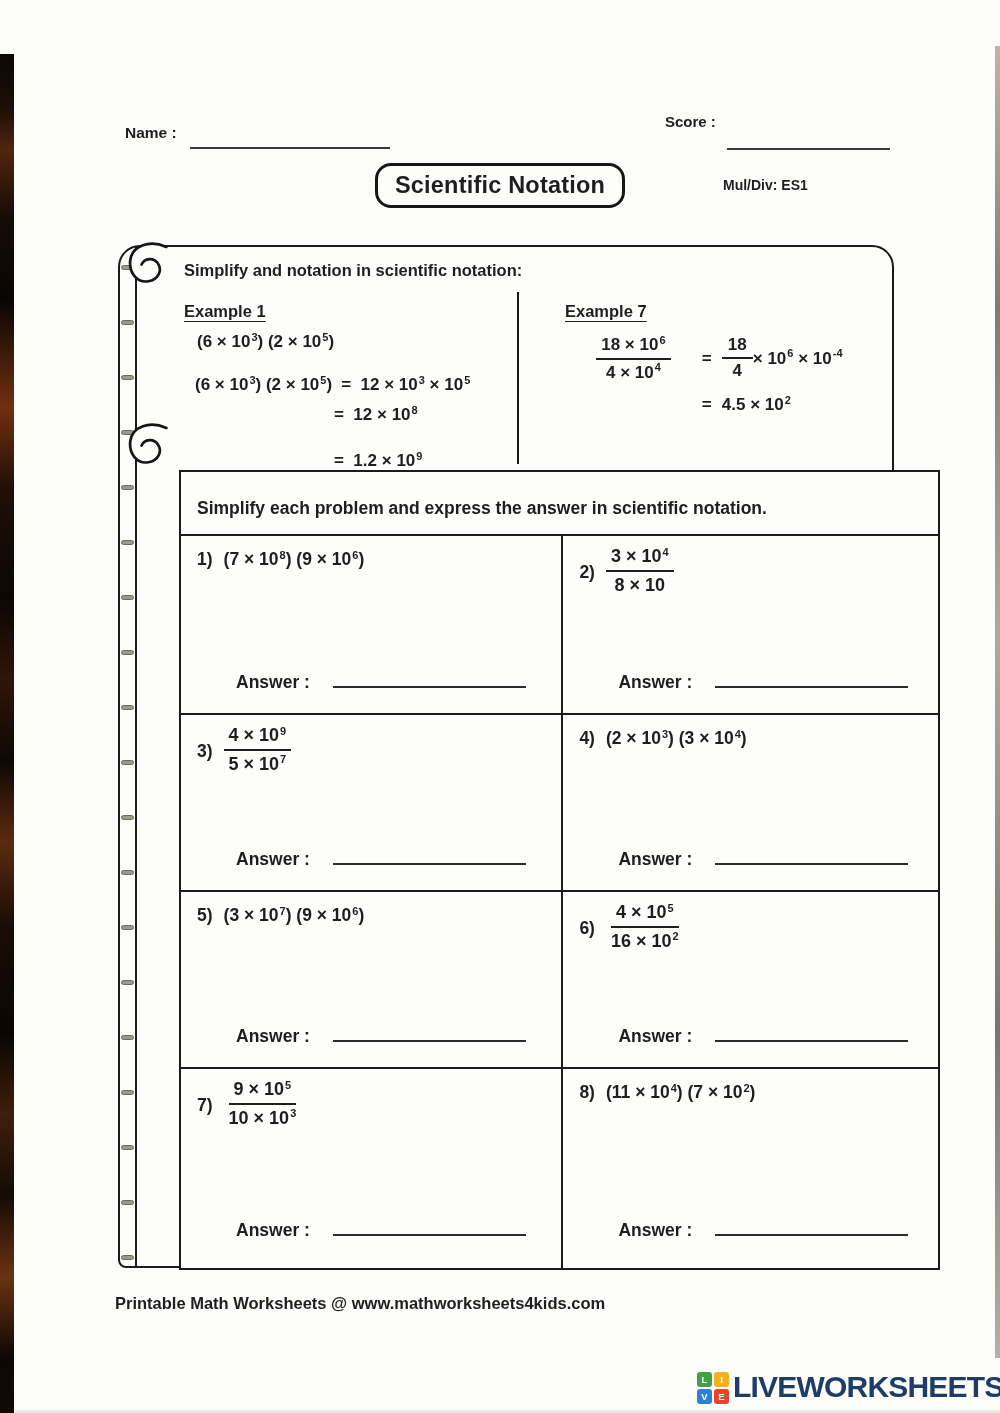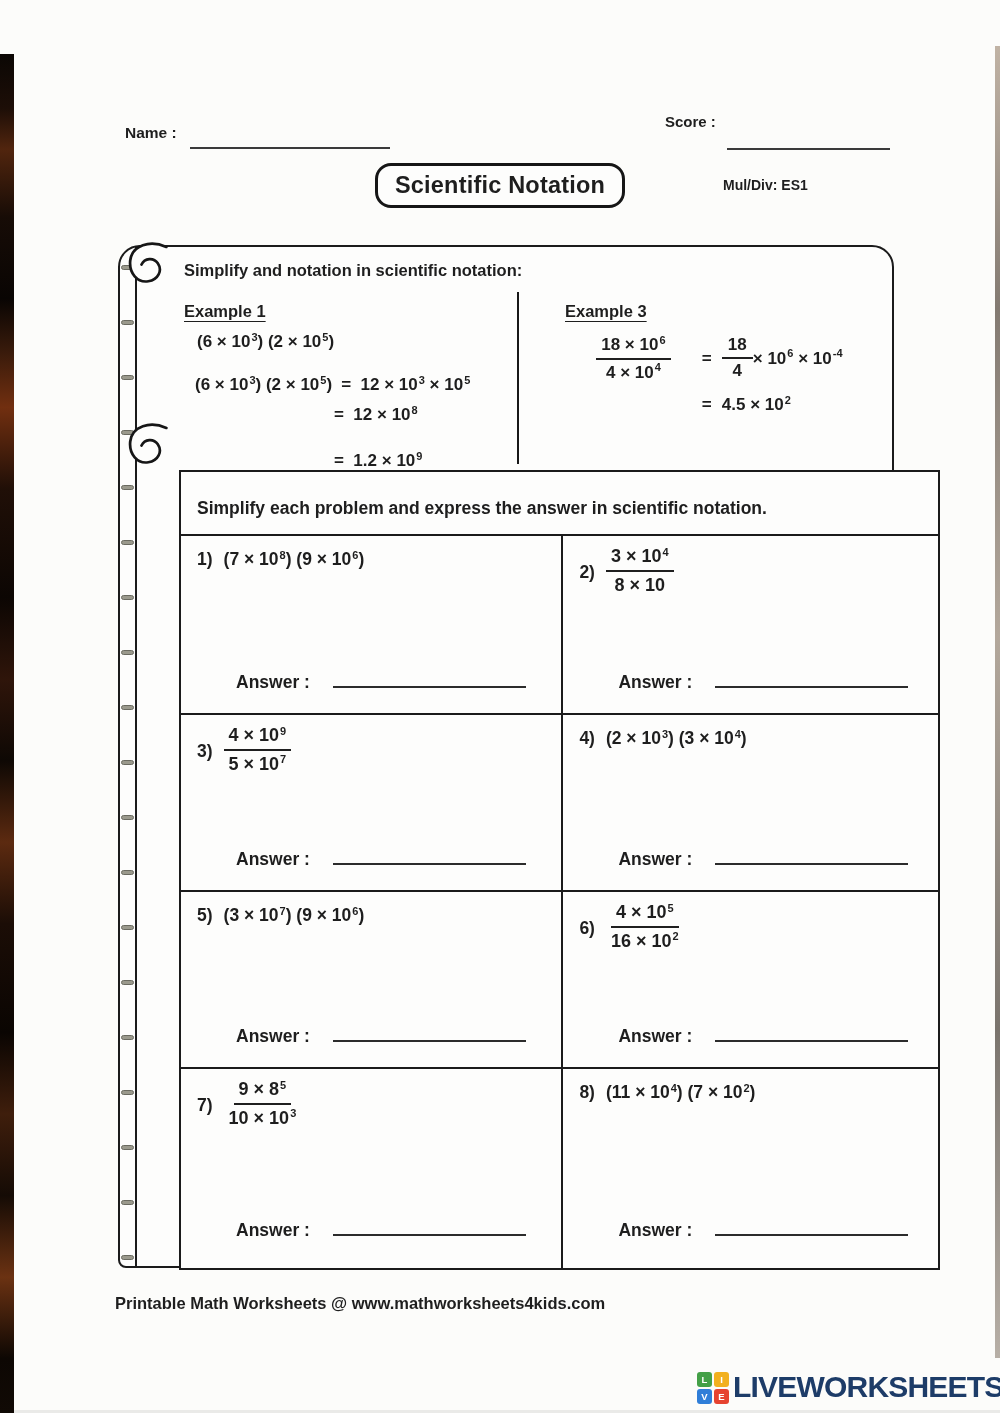--- a/index.html
+++ b/index.html
@@ -171,21 +171,21 @@
     <div class="ex-label">Example 1</div>
     <div class="l1"><span>(6 × 10</span><span class="s">3</span><span>) (2 × 10</span><span class="s">5</span><span>)</span></div>
     <div class="l2"><span><span>(6 × 10</span><span class="s">3</span><span>) (2 × 10</span><span class="s">5</span><span>)</span></span><span class="eq"><span>=&nbsp; 12 × 10</span><span class="s">3</span><span> × 10</span><span class="s">5</span></span></div>
     <div class="l3"><span>=&nbsp; 12 × 10</span><span class="s">8</span></div>
     <div class="l4"><span>=&nbsp; 1.2 × 10</span><span class="s">9</span></div>
   </div>
 
   <div class="ex-divider"></div>
 
   <div class="ex2">
-    <div class="ex-label">Example 3</div>
+    <div class="ex-label">Example 7</div>
     <div class="ex2-grid">
       <span class="frac">
         <span class="num"><span>18 × 10</span><span class="s">6</span></span>
         <span class="den"><span>4 × 10</span><span class="s">4</span></span>
       </span>
       <span class="eqcol">=</span>
       <span class="rhs">
         <span class="frac mini">
           <span class="num">18</span>
           <span class="den">4</span>
@@ -273,21 +273,21 @@
       <div class="answer">
         <span>Answer :</span>
         <span class="aline"></span>
       </div>
     </div>
 
     <div class="cell rown frac-cell cell-7">
       <div class="phead">
         <span>7)</span>
         <span class="frac">
-          <span class="num"><span>9 × 8</span><span class="s">5</span></span>
+          <span class="num"><span>9 × 10</span><span class="s">5</span></span>
           <span class="den"><span>10 × 10</span><span class="s">3</span></span>
         </span>
       </div>
       <div class="answer">
         <span>Answer :</span>
         <span class="aline"></span>
       </div>
     </div>
 
     <div class="cell colr rown cell-8">

